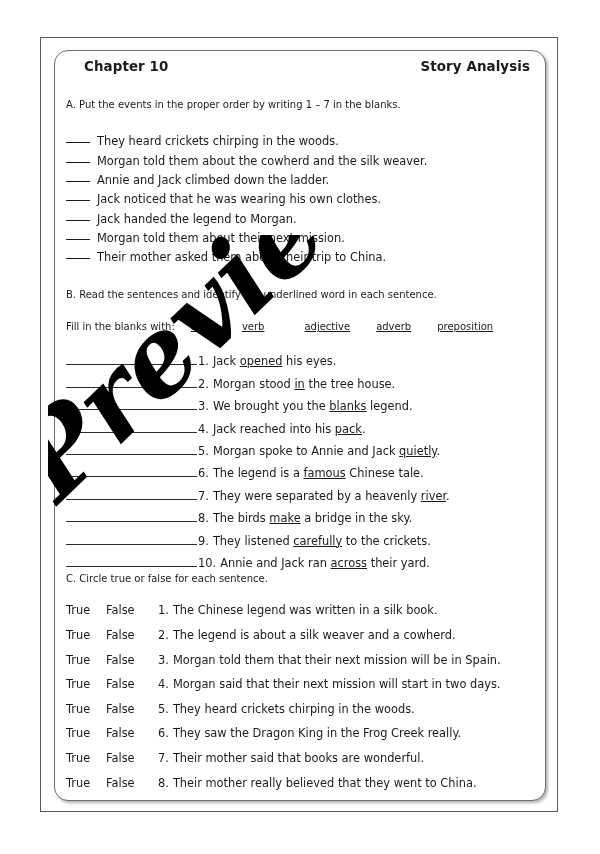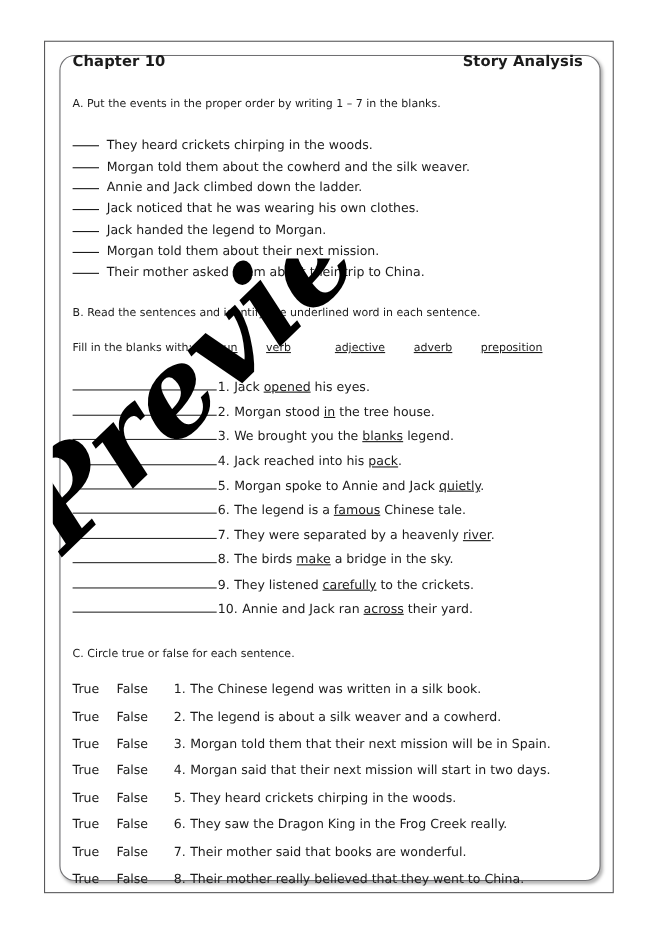--- a/index.html
+++ b/index.html
@@ -52,34 +52,36 @@
   }
 
   
   .title-row {
     display: flex;
     justify-content: space-between;
     align-items: baseline;
     font-weight: bold;
     font-size: 13.4px;
     letter-spacing: 0.1px;
+    padding-top: 10px;
     padding-right: 6px;
+    margin-left: 18px;
   }
   .title-row .t-left  { white-space: nowrap; }
   .title-row .t-right { white-space: nowrap; }
 
   
   .section-intro {
     font-size: 10px;
     white-space: nowrap;
   }
   .sec-a-intro { margin-top: 27px; }
   .sec-b-intro { margin-top: 23px; }
   .sec-b-bank  { margin-top: 22px; white-space: nowrap; }
-  .sec-c-intro { margin-top: 26px; }
+  .sec-c-intro { }
 
   
   #order-list { margin-top: 22px; }
   .order-item {
     font-size: 11.4px;
     height: 19.3px;
     line-height: 19.3px;
     white-space: nowrap;
   }
   .order-item .blank-short {

